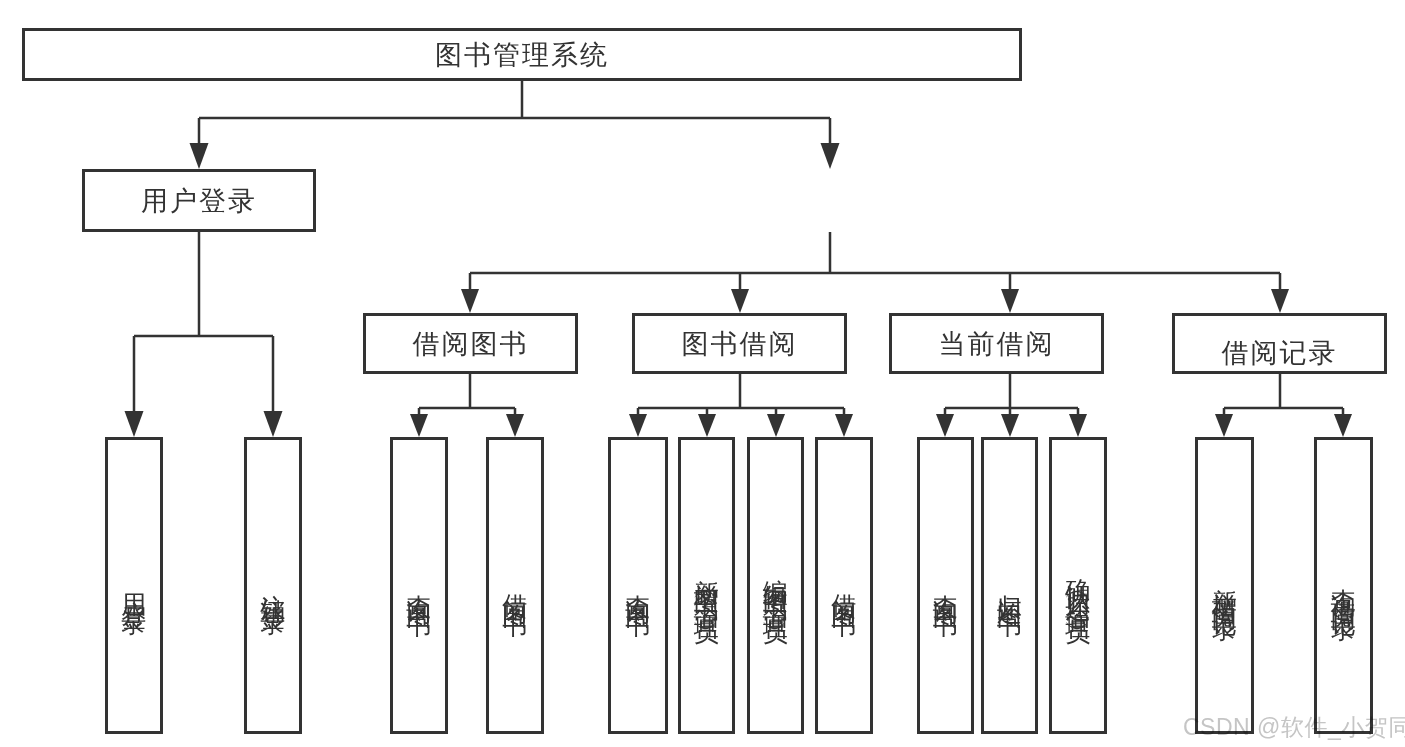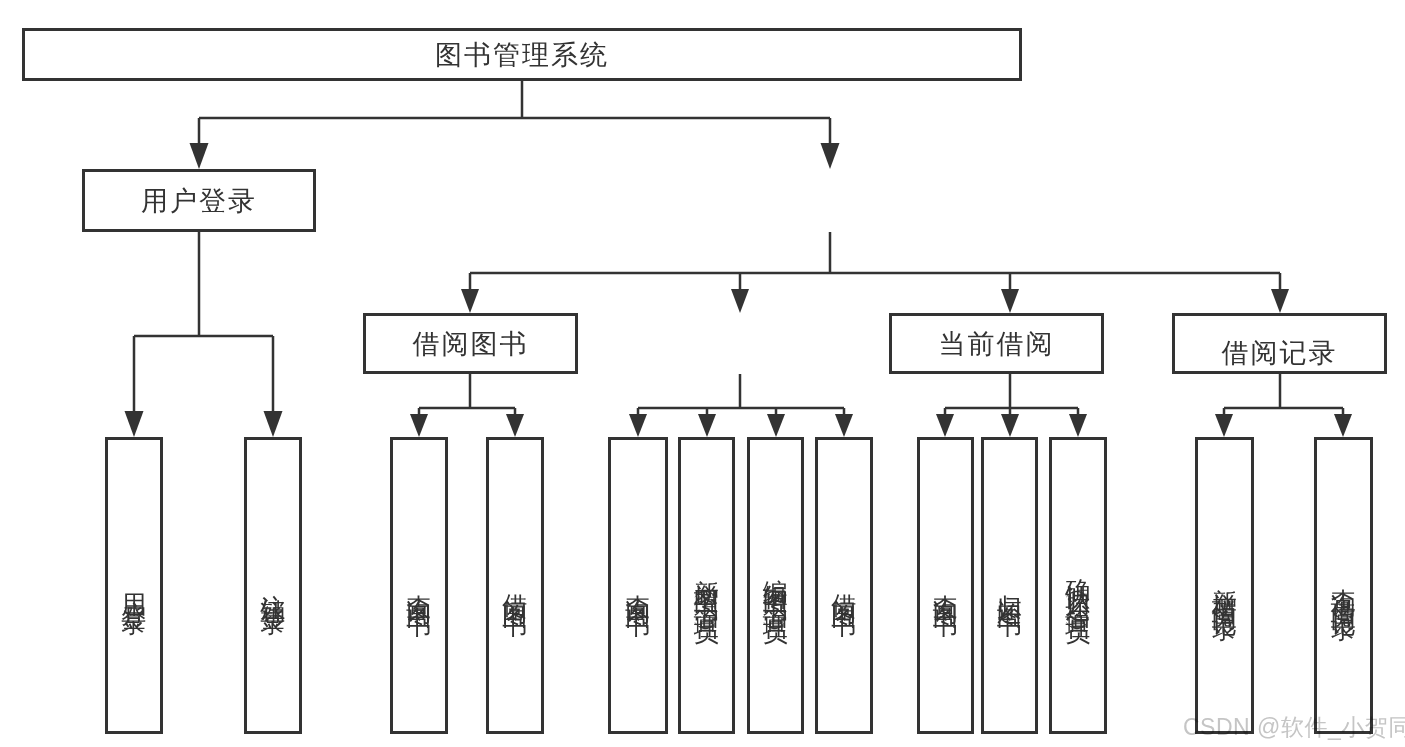--- a/index.html
+++ b/index.html
@@ -120,20 +120,23 @@
     <span>图书管理系统</span>
   </div>
 
   <div class="box h" style="left:82px; top:169px; width:234px; height:63px;">
     <span>用户登录</span>
   </div>
 
   <div class="box h" style="left:363px; top:313px; width:215px; height:61px;">
     <span>借阅图书</span>
   </div>
+  <div class="box h" style="left:632px; top:313px; width:215px; height:61px;">
+    <span>图书借阅</span>
+  </div>
   <div class="box h" style="left:889px; top:313px; width:215px; height:61px;">
     <span>当前借阅</span>
   </div>
   <div class="box h" style="left:1172px; top:313px; width:215px; height:61px;align-items:flex-end;">
     <span>借阅记录</span>
   </div>
 
   <div class="box v" style="left:105px; width:58px;">
     <span class="vtext">用户登录</span>
   </div>

